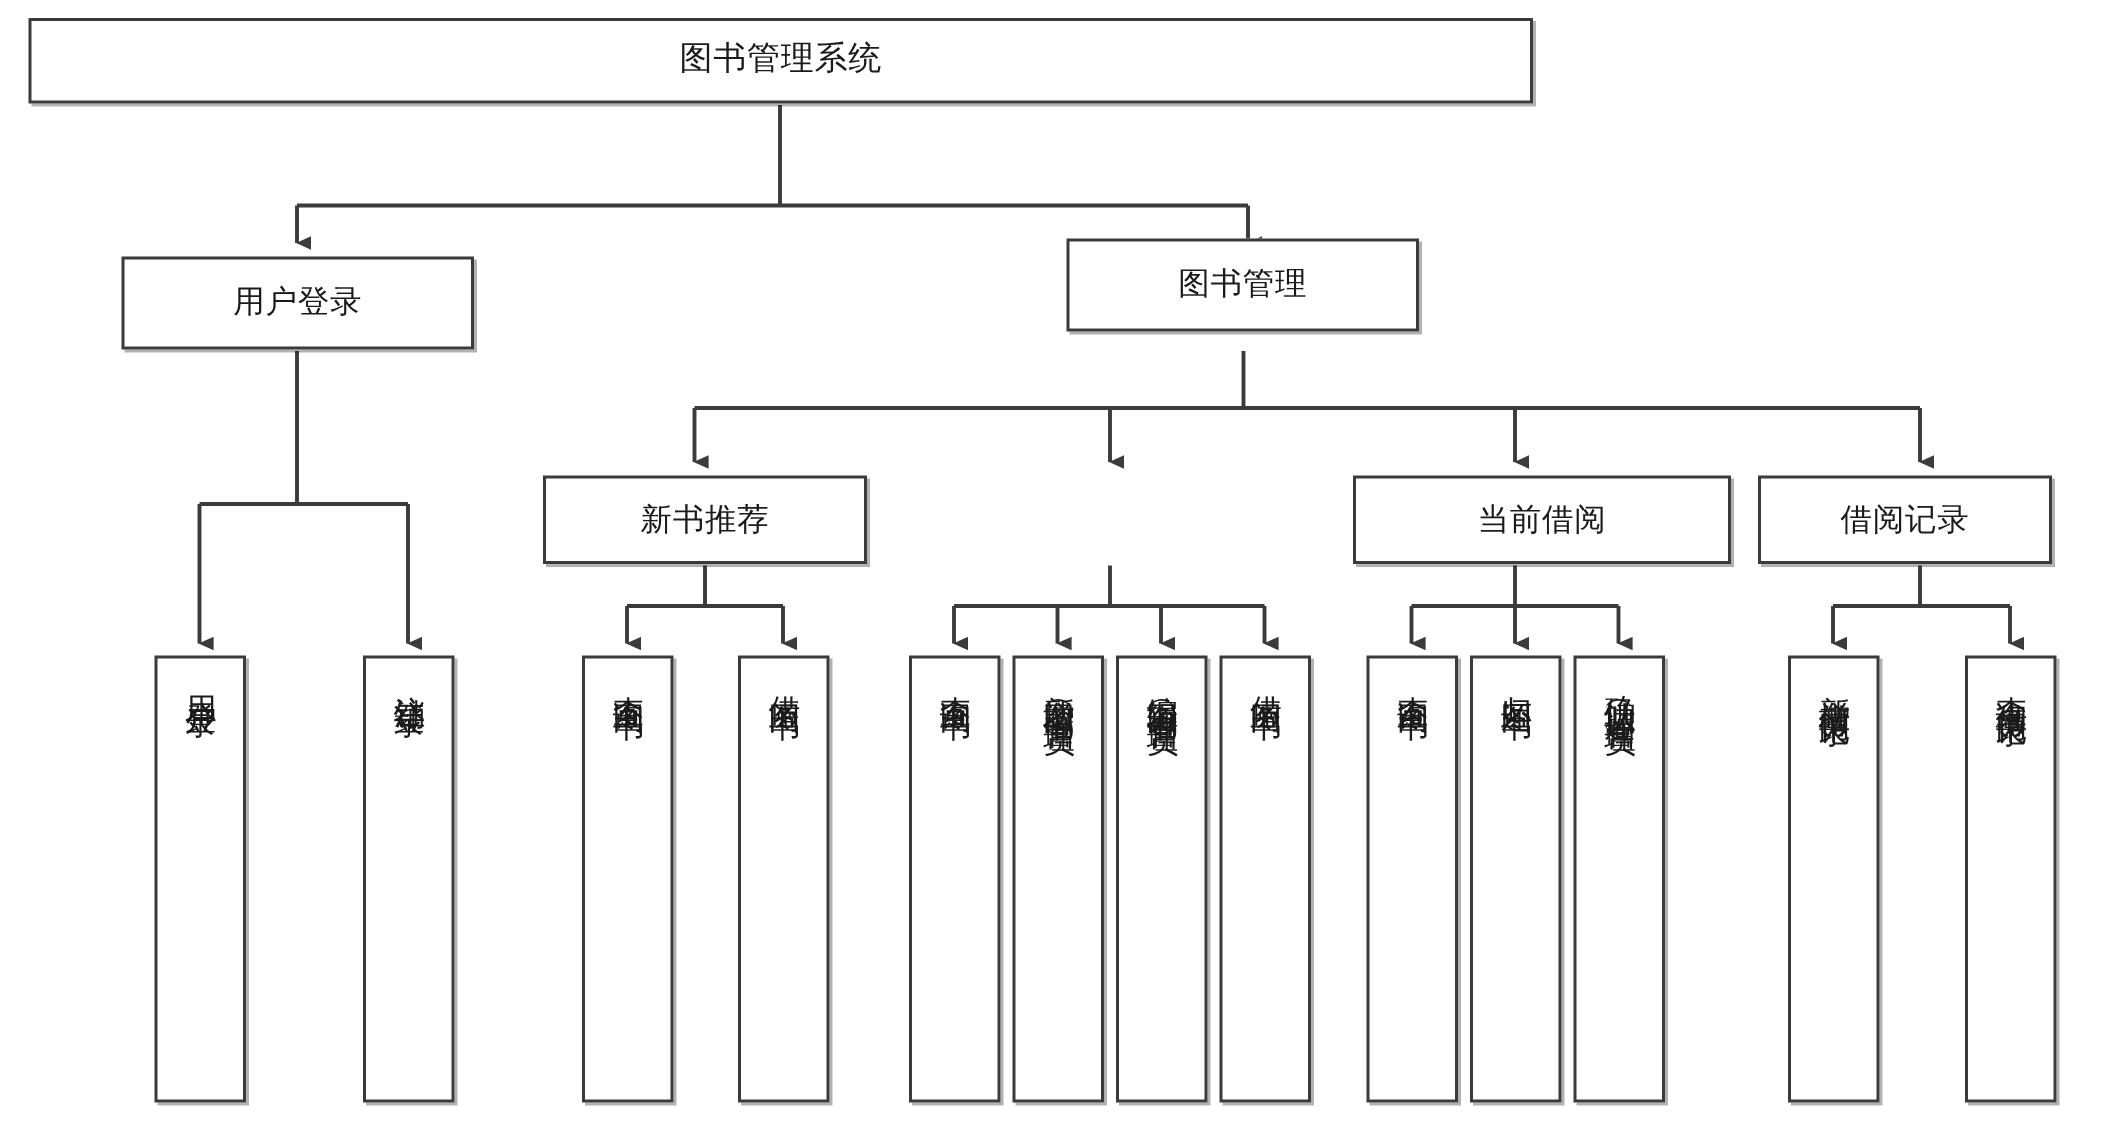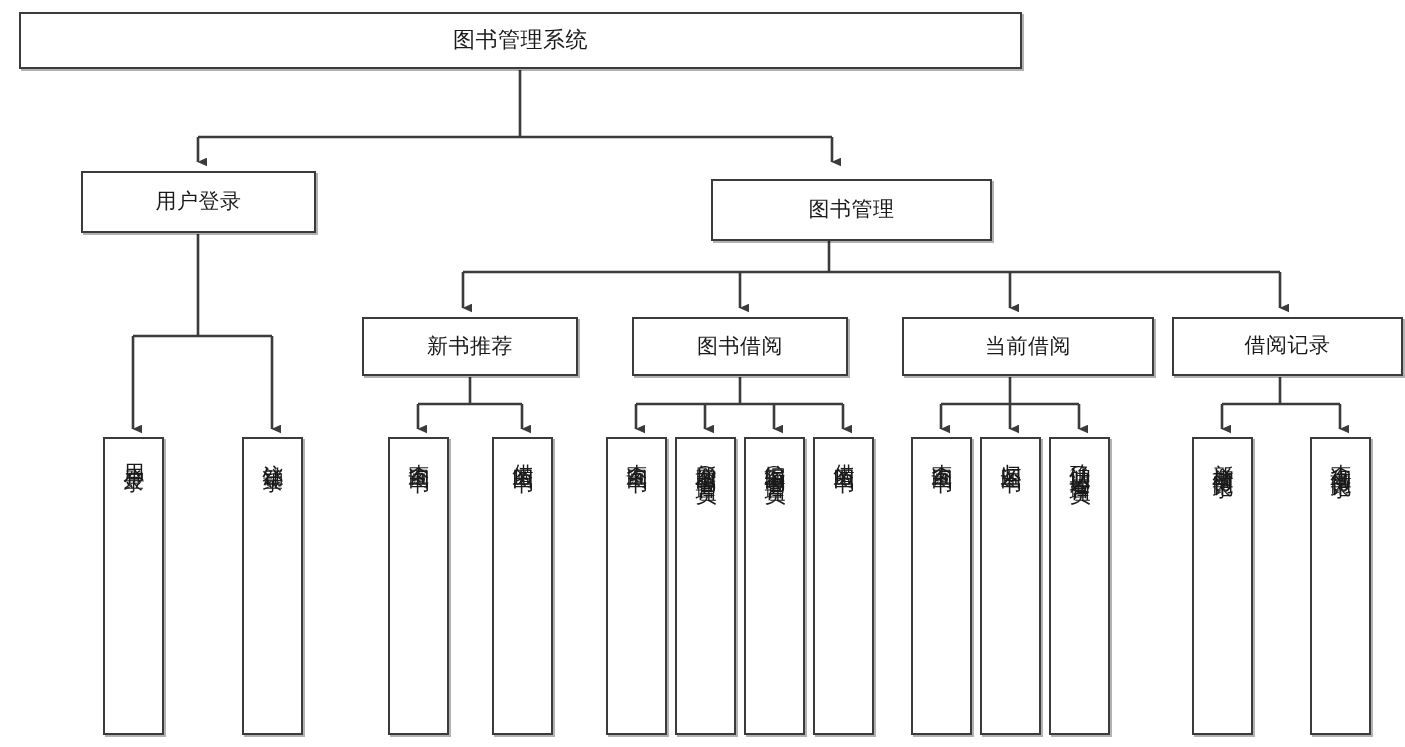--- a/index.html
+++ b/index.html
@@ -133,34 +133,31 @@
     </g>
   </svg>
 
   <div class="node horiz root" style="left:19px; top:12px; width:1003px; height:57px;">
     <span class="node-label">图书管理系统</span>
   </div>
 
   <div class="node horiz" style="left:81px; top:171px; width:235px; height:62px;">
     <span class="node-label">用户登录</span>
   </div>
-  <div class="node horiz" style="left:711px; top:179px; width:281px; height:62px;">
+  <div class="node horiz" style="left:711px; top:159px; width:235px; height:62px;">
     <span class="node-label">图书管理</span>
   </div>
 
   <div class="node horiz" style="left:362px; top:317px; width:216px; height:59px;">
     <span class="node-label">新书推荐</span>
   </div>
-  <div class="node horiz" style="left:632px; top:317px; width:216px; height:59px;">
-    <span class="node-label">图书借阅</span>
-  </div>
   <div class="node horiz" style="left:902px; top:317px; width:252px; height:59px;">
     <span class="node-label">当前借阅</span>
   </div>
-  <div class="node horiz" style="left:1172px; top:317px; width:231px; height:59px;font-family:Liberation Mono, monospace;">
+  <div class="node horiz" style="left:1172px; top:317px; width:196px; height:59px;">
     <span class="node-label">借阅记录</span>
   </div>
 
   <div class="node vert" style="left:103px; top:437px; width:61px; height:298px;">
     <span class="node-label">用户登录</span>
   </div>
   <div class="node vert" style="left:242px; top:437px; width:61px; height:298px;">
     <span class="node-label">注销登录</span>
   </div>
 

